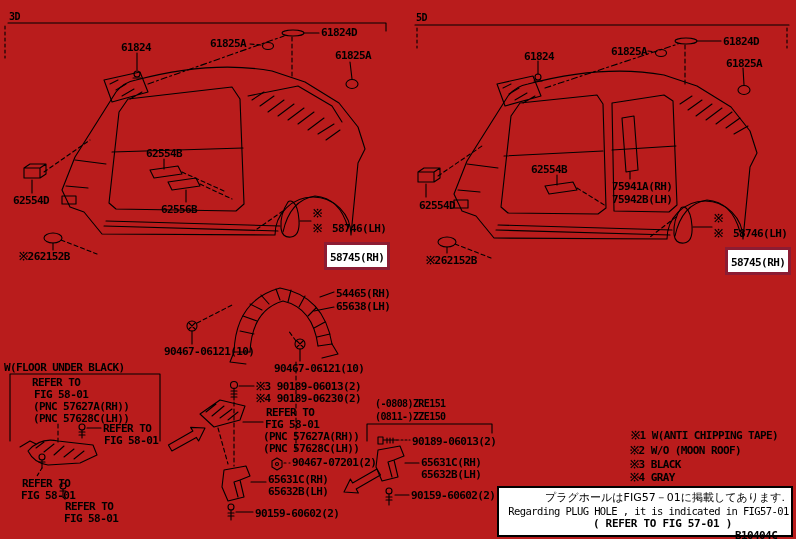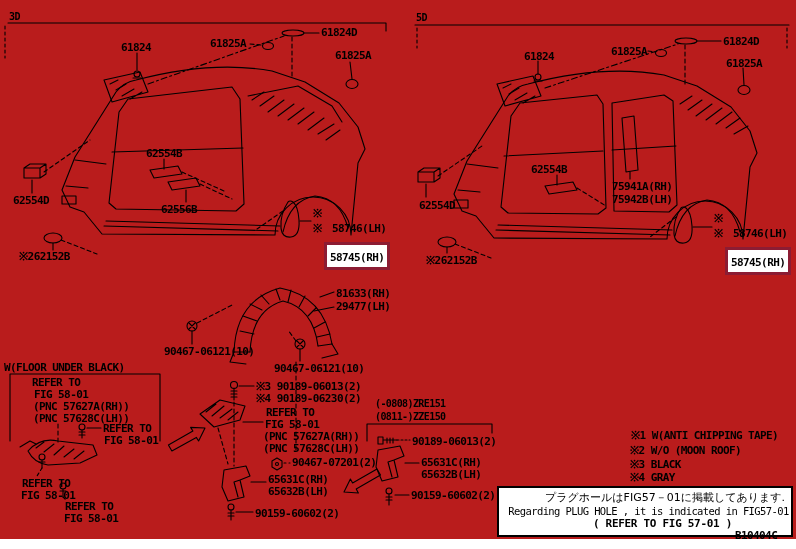--- a/index.html
+++ b/index.html
@@ -205,22 +205,22 @@
 <div class="lbl" style="left:612px;top:194px">75942B(LH)</div>
 <div class="lbl" style="left:419px;top:200px">62554D</div>
 <div class="lbl" style="left:426px;top:255px">※262152B</div>
 <div class="lbl" style="left:714px;top:213px">※</div>
 <div class="hl" style="left: 725px; top: 207px; border-color: rgb(140, 28, 51);">
   <span class="lbl-in">58745(RH)</span>
 </div>
 <div class="lbl" style="left:714px;top:228px">※</div>
 <div class="lbl" style="left:733px;top:228px">58746(LH)</div>
 
-<div class="lbl" style="left:336px;top:288px">81633(RH)</div>
-<div class="lbl" style="left:336px;top:301px">29477(LH)</div>
+<div class="lbl" style="left:336px;top:288px">54465(RH)</div>
+<div class="lbl" style="left:336px;top:301px">65638(LH)</div>
 <div class="lbl" style="left:164px;top:346px">90467-06121(10)</div>
 <div class="lbl" style="left:274px;top:363px">90467-06121(10)</div>
 <div class="lbl" style="left:256px;top:381px">※3 90189-06013(2)</div>
 <div class="lbl" style="left:256px;top:393px">※4 90189-06230(2)</div>
 
 <div class="lbl" style="left:266px;top:407px">REFER TO</div>
 <div class="lbl" style="left:265px;top:419px">FIG 58-01</div>
 <div class="lbl" style="left:263px;top:431px">(PNC 57627A(RH))</div>
 <div class="lbl" style="left:263px;top:443px">(PNC 57628C(LH))</div>
 <div class="lbl" style="left:292px;top:457px">90467-07201(2)</div>

